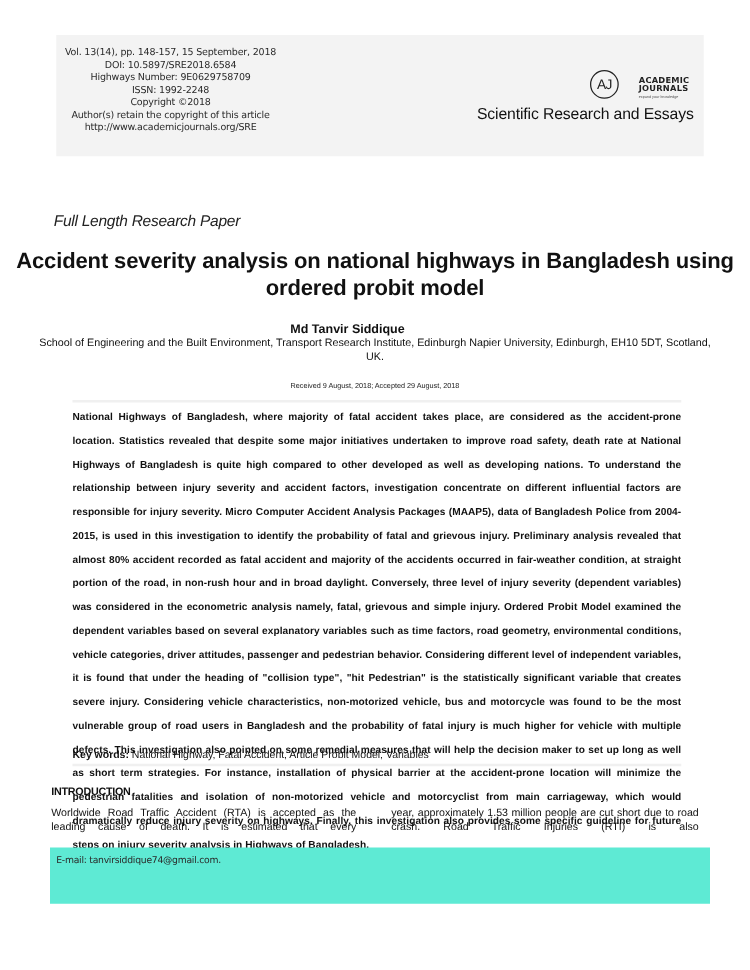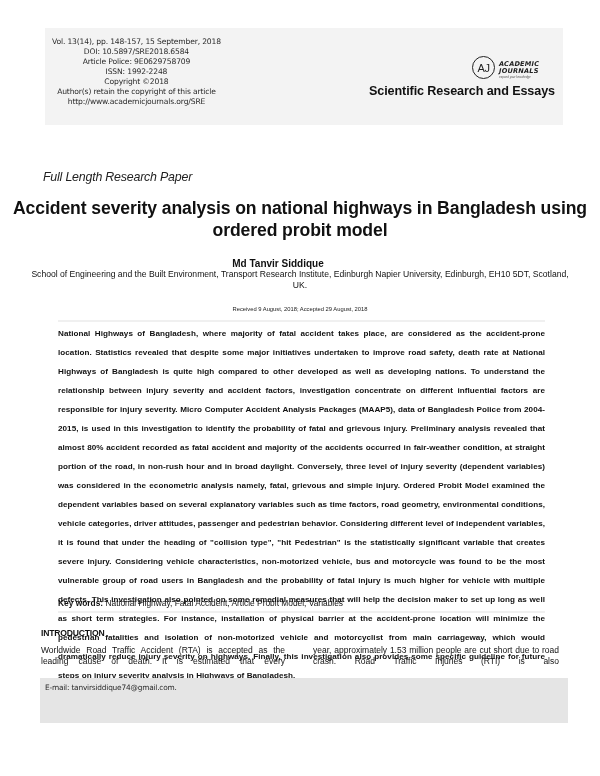--- a/index.html
+++ b/index.html
@@ -18,29 +18,29 @@
   .meta-lines div { white-space: nowrap; text-align: center; }
 
   .logo {
     position: absolute; left: 427px; top: 27px; height: 24px; display: flex; align-items: flex-end;
   }
   .logo-circle {
     width: 23px; height: 23px; border: 1.6px solid #222; border-radius: 50%;
     display: flex; align-items: center; justify-content: center;
     font-family: "Liberation Sans", sans-serif; font-size: 11px; color: #222; letter-spacing: -0.5px;
   }
-  .logo-text { margin-left: 4px; line-height: 7px; font-style: italic; }
+  .logo-text { margin-left: 16px; line-height: 7px; }
   .logo-text .l1, .logo-text .l2 {
     font-family: "DejaVu Sans", sans-serif; font-weight: bold; font-size: 6.6px; color: #222; letter-spacing: 0.2px;
   }
   .logo-text .l3 { font-size: 3px; color: #555; line-height: 4px; }
 
   .journal-name {
     position: absolute; right: 8px; top: 56px;
-    font-family: "Liberation Sans", sans-serif; font-weight: bold; font-size: 12.6px; color: #111;
+    font-family: "Liberation Sans", sans-serif; font-weight: normal; font-size: 12.6px; color: #111;
     letter-spacing: -0.1px; white-space: nowrap;
   }
 
   .paper-type {
     position: absolute; left: 43px; top: 170px;
     font-style: italic; font-size: 12.4px; color: #222; letter-spacing: -0.2px;
   }
   .title {
     position: absolute; left: 0; width: 600px; top: 197px; text-align: center;
     font-weight: bold; font-size: 17.6px; line-height: 22px; color: #111; letter-spacing: -0.1px;
@@ -79,41 +79,41 @@
   }
   .col {
     position: absolute; top: 645px; width: 244px;
     font-size: 8.5px; line-height: 11.2px; color: #111; text-align: justify; text-align-last: justify;
   }
   .col-left { left: 41px; }
   .col-right { left: 313px; width: 246px; }
 
   .footer-box {
     position: absolute; left: 40px; top: 678px; width: 528px; height: 45px;
-    background: #e5e5e5;
+    background: #5eead4;
   }
   .email {
     position: absolute; left: 5px; top: 5px;
     font-family: "DejaVu Sans", sans-serif; font-size: 7.4px; color: #2a2a2a; letter-spacing: -0.2px;
   }
   .license {
     position: absolute; left: 5px; top: 20px; width: 520px;
     font-family: "DejaVu Sans", sans-serif; font-size: 7.4px; line-height: 9.5px; color: #2a2a2a;
     letter-spacing: -0.2px;
   }
   .license a { color: #2b3fd6; text-decoration: underline; }
 </style>
 </head>
 <body>
 
 <div class="header-box">
   <div class="meta-lines">
     <div>Vol. 13(14), pp. 148-157, 15 September, 2018</div>
     <div>DOI: 10.5897/SRE2018.6584</div>
-    <div>Article Police: 9E0629758709</div>
+    <div>Highways Number: 9E0629758709</div>
     <div>ISSN: 1992-2248</div>
     <div>Copyright ©2018</div>
     <div>Author(s) retain the copyright of this article</div>
     <div>http://www.academicjournals.org/SRE</div>
   </div>
 
   <div class="logo">
     <div class="logo-circle">AJ</div>
     <div class="logo-text">
       <div class="l1">ACADEMIC</div>

